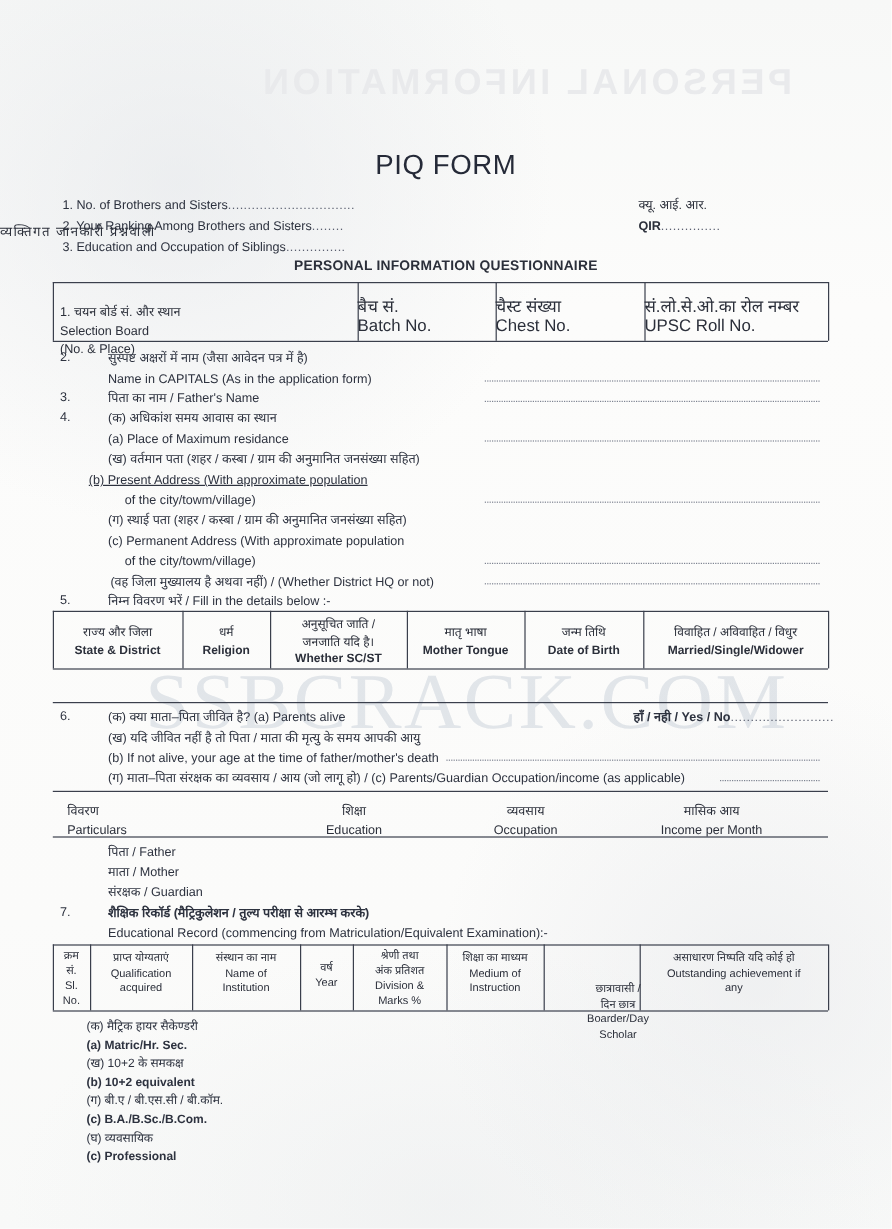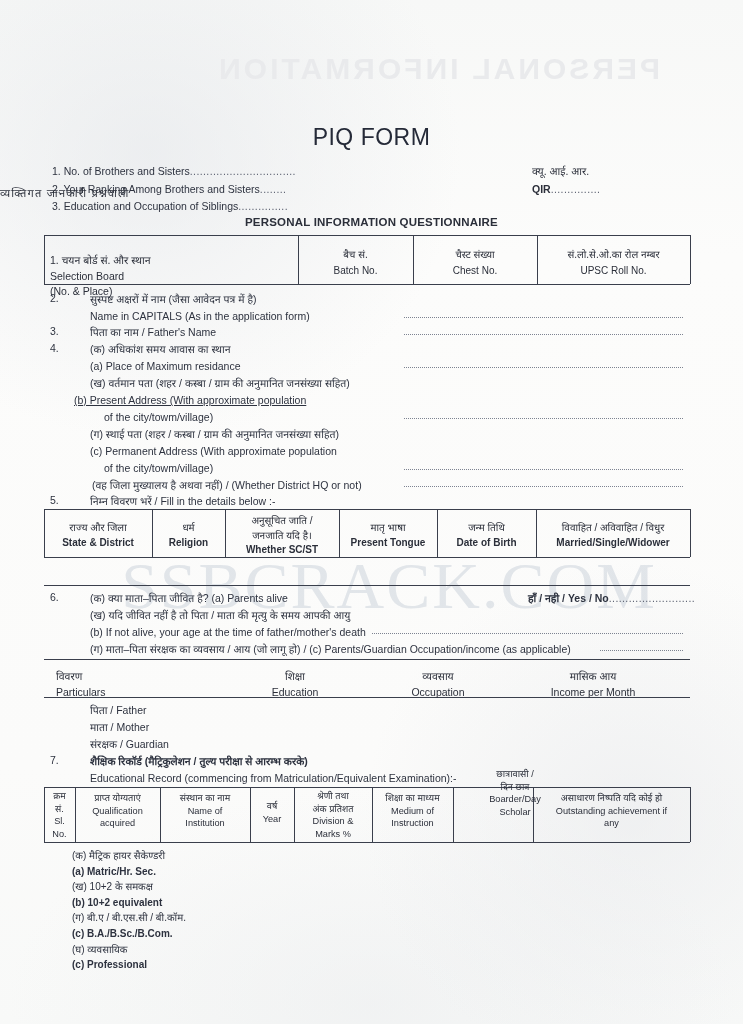--- a/index.html
+++ b/index.html
@@ -117,22 +117,22 @@
   }
   .vr {
     position: absolute;
     background: #3a3f4c;
     width: 1.3px;
   }
 
   
   .t1cell {
     position: absolute;
-    text-align: center;
-    font-size: 10px;
+    text-align: left;
+    font-size: 14px;
     line-height: 16px;
   }
   .t1left {
     position: absolute;
     left: 50px;
     top: 241px;
     font-size: 10.5px;
     line-height: 15.5px;
     text-align: left;
     margin-top: 12px;
@@ -306,21 +306,21 @@
     <div class="hi">धर्म</div>
     <div style="font-weight:600">Religion</div>
   </div>
   <div class="t2cell" style="left:225px; top:514px; width:114px;">
     <div class="hi">अनुसूचित जाति /</div>
     <div class="hi">जनजाति यदि है।</div>
     <div style="font-weight:600">Whether SC/ST</div>
   </div>
   <div class="t2cell" style="left:339px; top:521px; width:98px;">
     <div class="hi">मातृ भाषा</div>
-    <div style="font-weight:600">Present Tongue</div>
+    <div style="font-weight:600">Mother Tongue</div>
   </div>
   <div class="t2cell" style="left:437px; top:521px; width:99px;">
     <div class="hi">जन्म तिथि</div>
     <div style="font-weight:700">Date of Birth</div>
   </div>
   <div class="t2cell" style="left:536px; top:521px; width:154px;">
     <div class="hi">विवाहित / अविवाहित / विधुर</div>
     <div style="font-weight:600">Married/Single/Widower</div>
   </div>
 
@@ -400,21 +400,21 @@
     <div class="hi">श्रेणी तथा</div>
     <div class="hi">अंक प्रतिशत</div>
     <div>Division &amp;</div>
     <div>Marks %</div>
   </div>
   <div class="t4cell" style="left:372px; top:792px; width:81px;">
     <div class="hi">शिक्षा का माध्यम</div>
     <div>Medium of</div>
     <div>Instruction</div>
   </div>
-  <div class="t4cell" style="left:453px; top:768px; width:80px;padding-left:22px;">
+  <div class="t4cell" style="left:453px; top:818px; width:80px;padding-left:22px;">
     <div class="hi">छात्रावासी /</div>
     <div class="hi">दिन छात्र</div>
     <div>Boarder/Day</div>
     <div>Scholar</div>
   </div>
   <div class="t4cell" style="left:533px; top:792px; width:157px;">
     <div class="hi">असाधारण निष्पति यदि कोई हो</div>
     <div>Outstanding achievement if</div>
     <div>any</div>
   </div>

